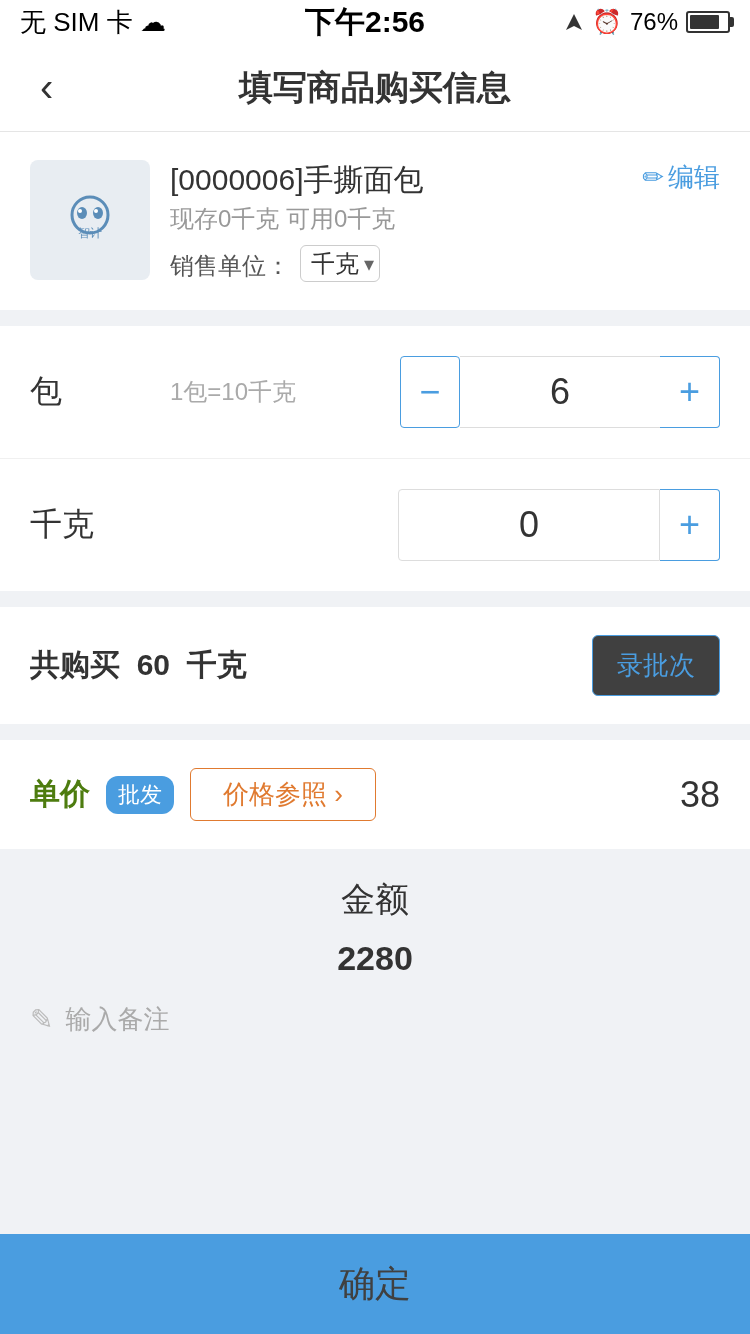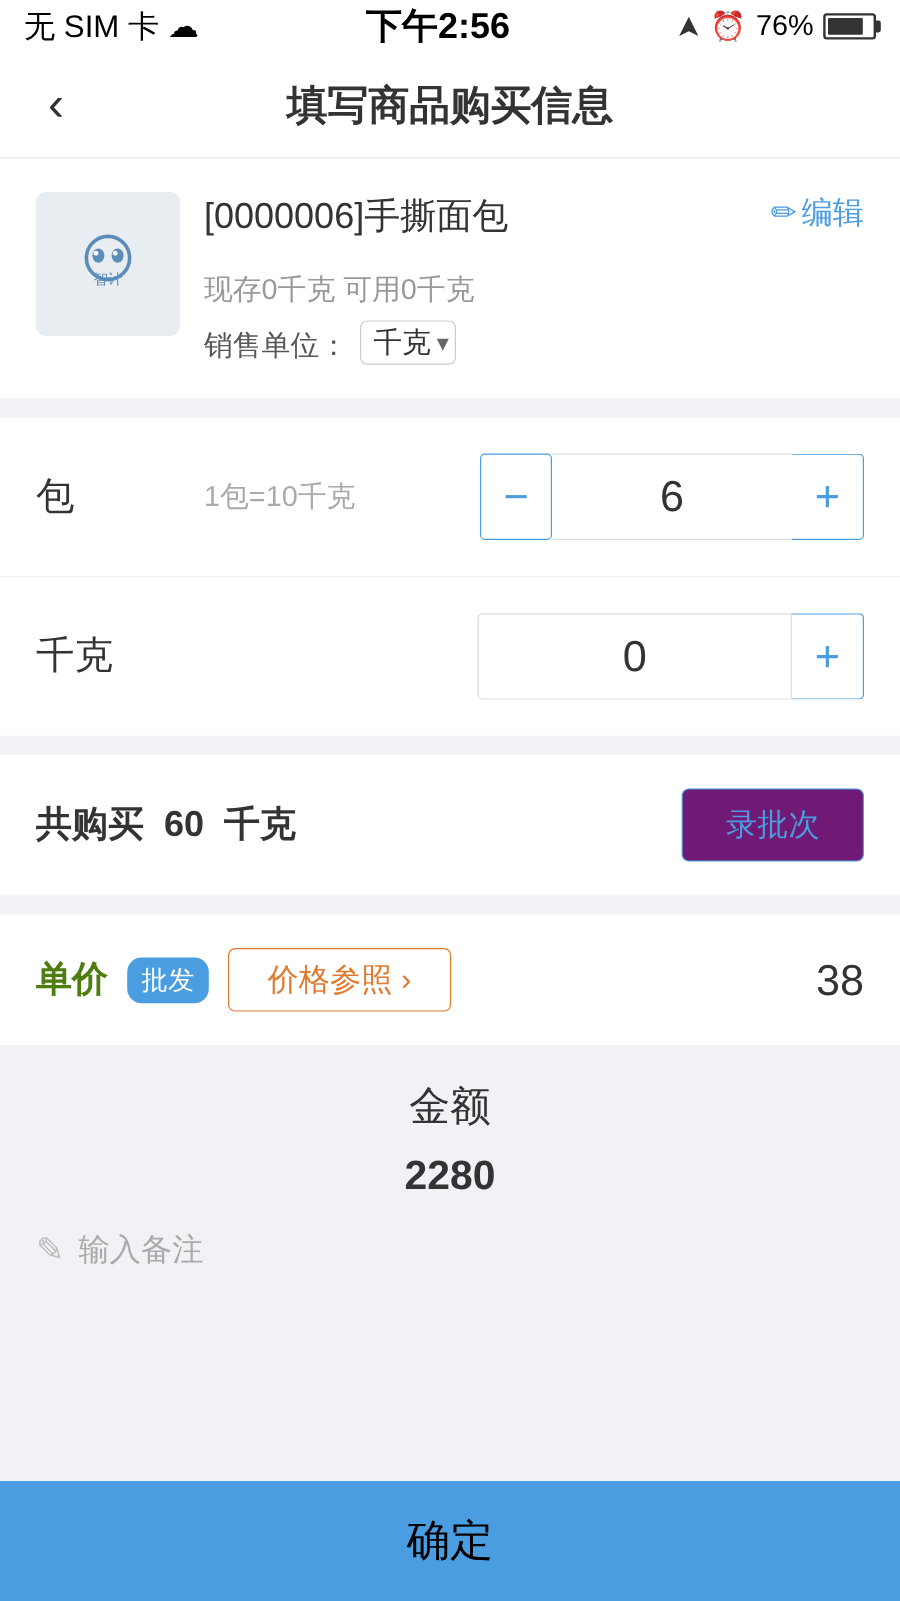--- a/index.html
+++ b/index.html
@@ -123,21 +123,21 @@
       color: #5b8db8;
       font-size: 40px;
     }
     .product-info {
       flex: 1;
     }
     .product-name {
       font-size: 30px;
       color: #333;
       font-weight: 500;
-      margin-bottom: 24px;
+      margin-bottom: 2px;
     }
     .product-stock {
       font-size: 24px;
       color: #999;
       margin-bottom: 10px;
     }
     .product-unit-row {
       display: flex;
       align-items: flex-end;
       gap: 10px;
@@ -255,24 +255,24 @@
       font-size: 30px;
       color: #333;
     }
     .total-text span {
       font-weight: 600;
     }
     .batch-btn {
       border: 1px solid #4a9de0;
       color: #4a9de0;
       font-size: 26px;
-      padding: 12px 36px;
+      padding: 12px 24px;
       border-radius: 6px;
       cursor: pointer;
-      background: #701a75;
+      background: #404040;
     }
 
     
     .price-section {
       background: #fff;
       padding: 28px 30px;
       margin-bottom: 0;
     }
     .price-row {
       display: flex;
@@ -345,21 +345,21 @@
     }
 
     
     .confirm-btn {
       position: fixed;
       bottom: 0;
       left: 0;
       width: 750px;
       height: 100px;
       background: #4a9de0;
-      color: #000000;
+      color: #404040;
       font-size: 36px;
       font-weight: 500;
       border: none;
       cursor: pointer;
       display: flex;
       align-items: center;
       justify-content: center;
     }
 
     .spacer {

